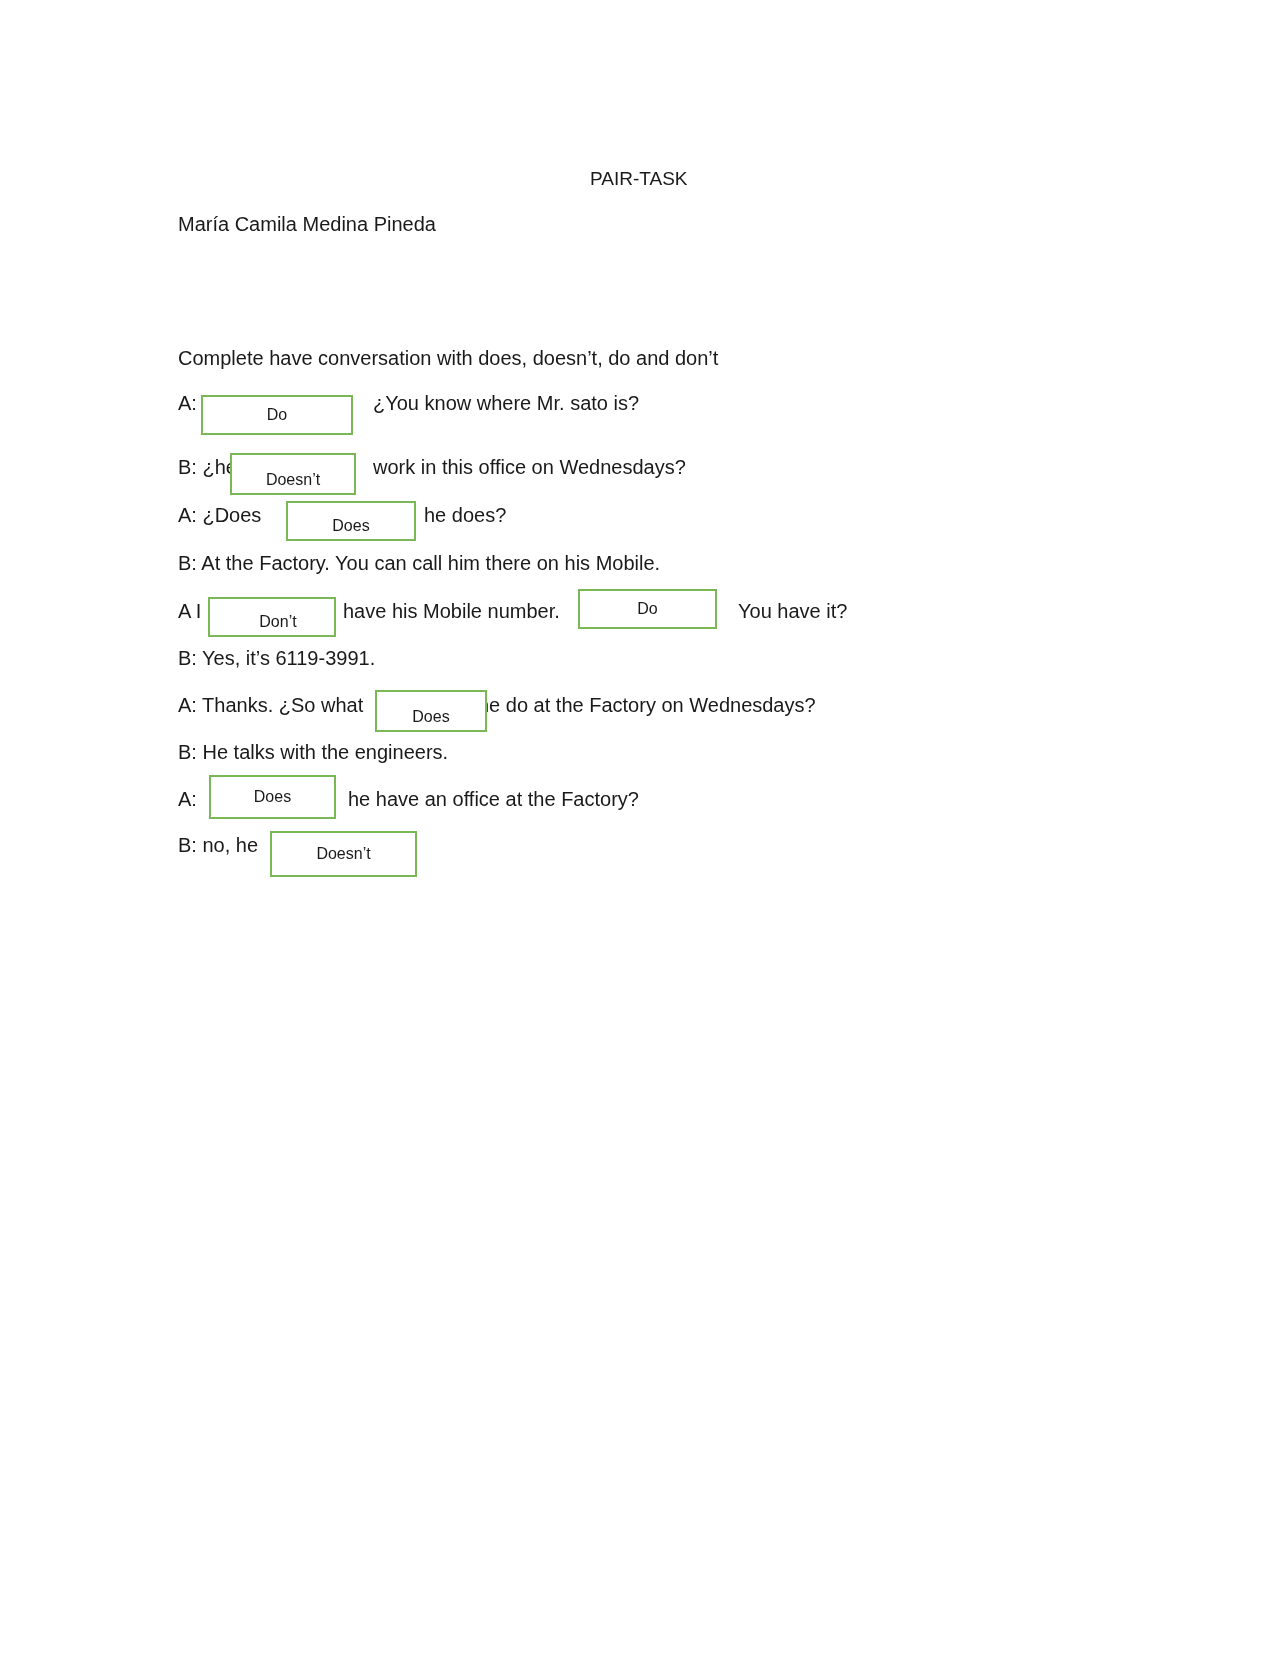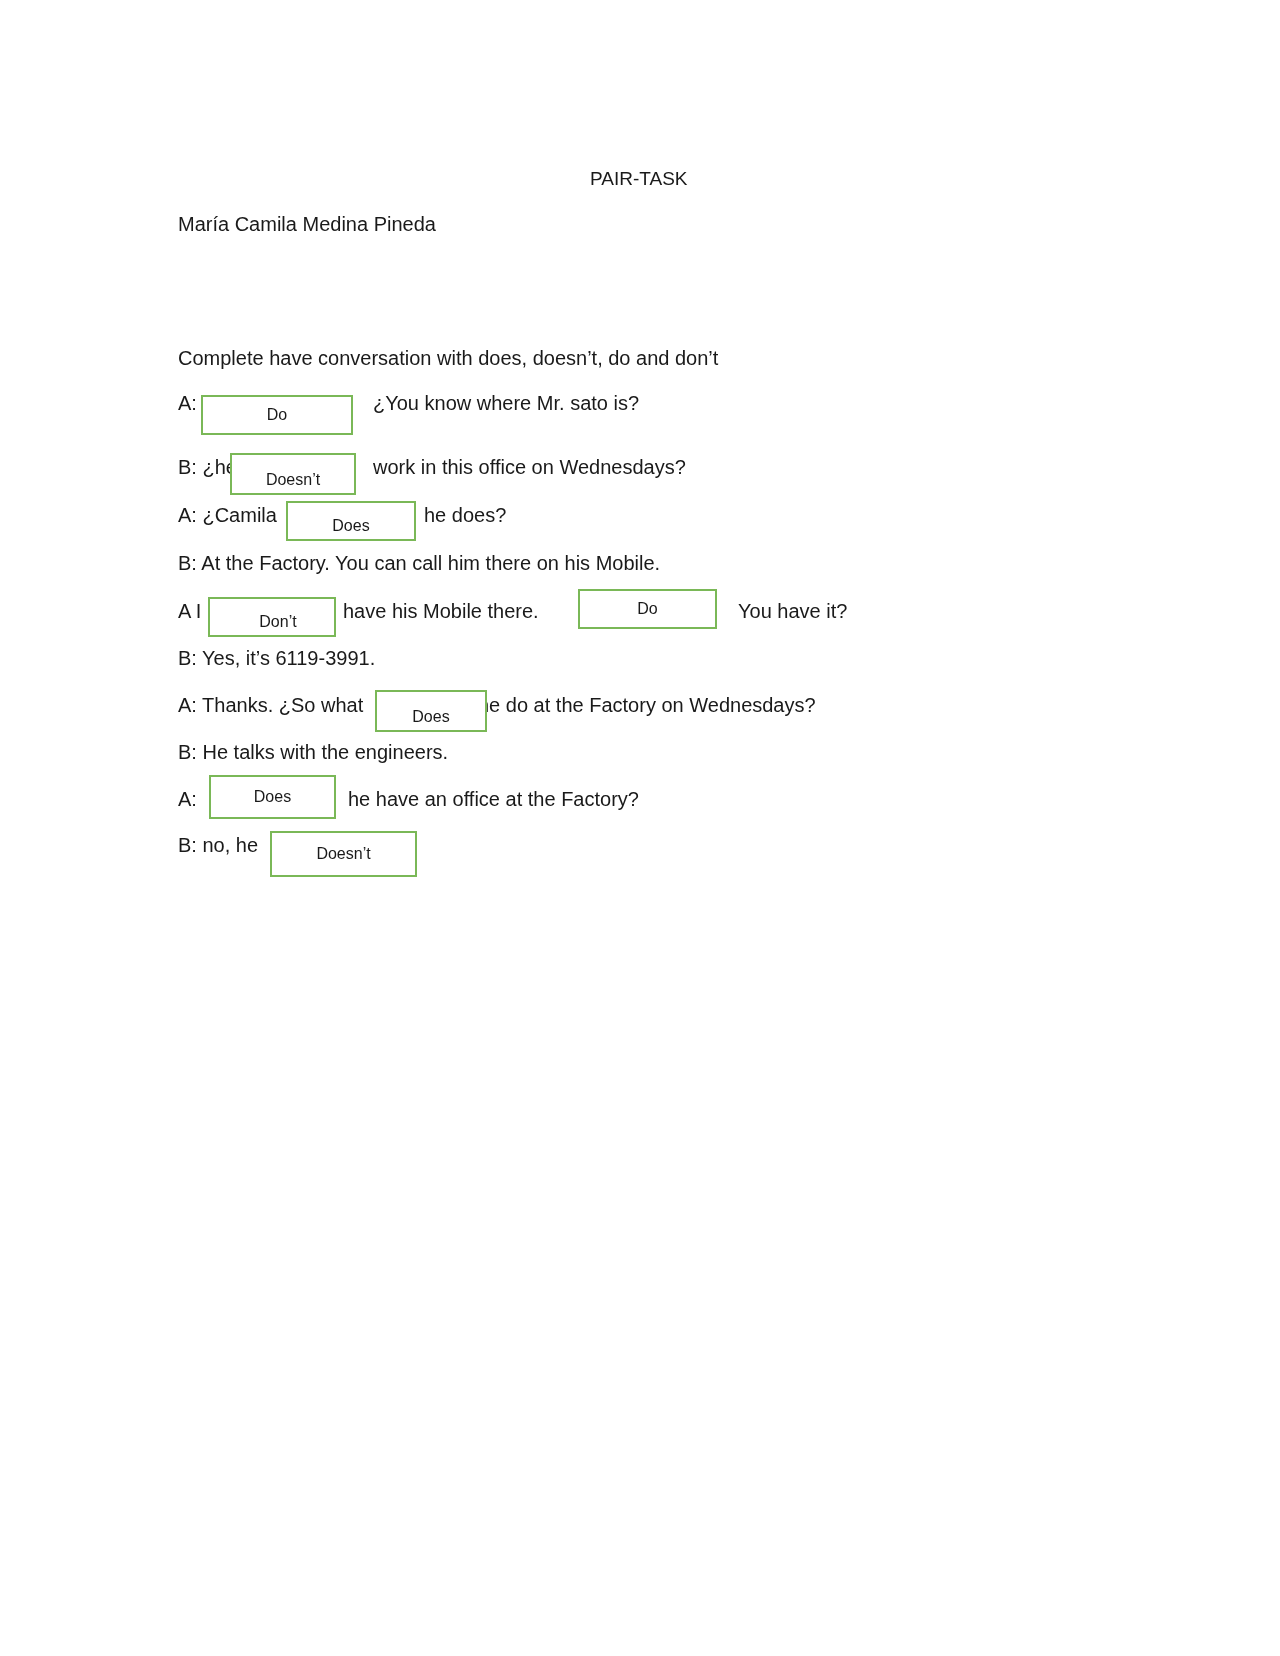--- a/index.html
+++ b/index.html
@@ -59,29 +59,29 @@
   <div class="text" style="left:178px; top:322px;">Complete have conversation with does, doesn’t, do and don’t</div>
 
   <div class="text" style="left:178px; top:367px;">A:</div>
   <div class="text" style="left:373px; top:367px;text-align:right;">¿You know where Mr. sato is?</div>
   <div class="box" style="left:201px; top:371px; width:152px; height:40px;">Do</div>
 
   <div class="text" style="left:178px; top:431px;">B: ¿he</div>
   <div class="text" style="left:373px; top:431px;">work in this office on Wednesdays?</div>
   <div class="box low" style="left:230px; top:429px; width:126px; height:42px;">Doesn’t</div>
 
-  <div class="text" style="left:178px; top:479px;">A: ¿Camila</div>
+  <div class="text" style="left:178px; top:479px;">A: ¿Does</div>
   <div class="text" style="left:424px; top:479px;">he does?</div>
   <div class="box low" style="left:286px; top:477px; width:130px; height:40px;">Does</div>
 
   <div class="text" style="left:178px; top:527px;">B: At the Factory. You can call him there on his Mobile.</div>
 
   <div class="text" style="left:178px; top:575px;">A I</div>
   <div class="box low" style="left:208px; top:573px; width:128px; height:40px;padding-left:12px;">Don’t</div>
-  <div class="text" style="left:343px; top:575px;">have his Mobile there.</div>
+  <div class="text" style="left:343px; top:575px;">have his Mobile number.</div>
   <div class="box" style="left:578px; top:565px; width:139px; height:40px;">Do</div>
   <div class="text" style="left:738px; top:575px;">You have it?</div>
 
   <div class="text" style="left:178px; top:622px;">B: Yes, it’s 6119-3991.</div>
 
   <div class="text" style="left:178px; top:669px;">A: Thanks. ¿So what</div>
   <div class="text" style="left:478px; top:669px;">he do at the Factory on Wednesdays?</div>
   <div class="box low" style="left:375px; top:666px; width:112px; height:42px;">Does</div>
 
   <div class="text" style="left:178px; top:716px;">B: He talks with the engineers.</div>

